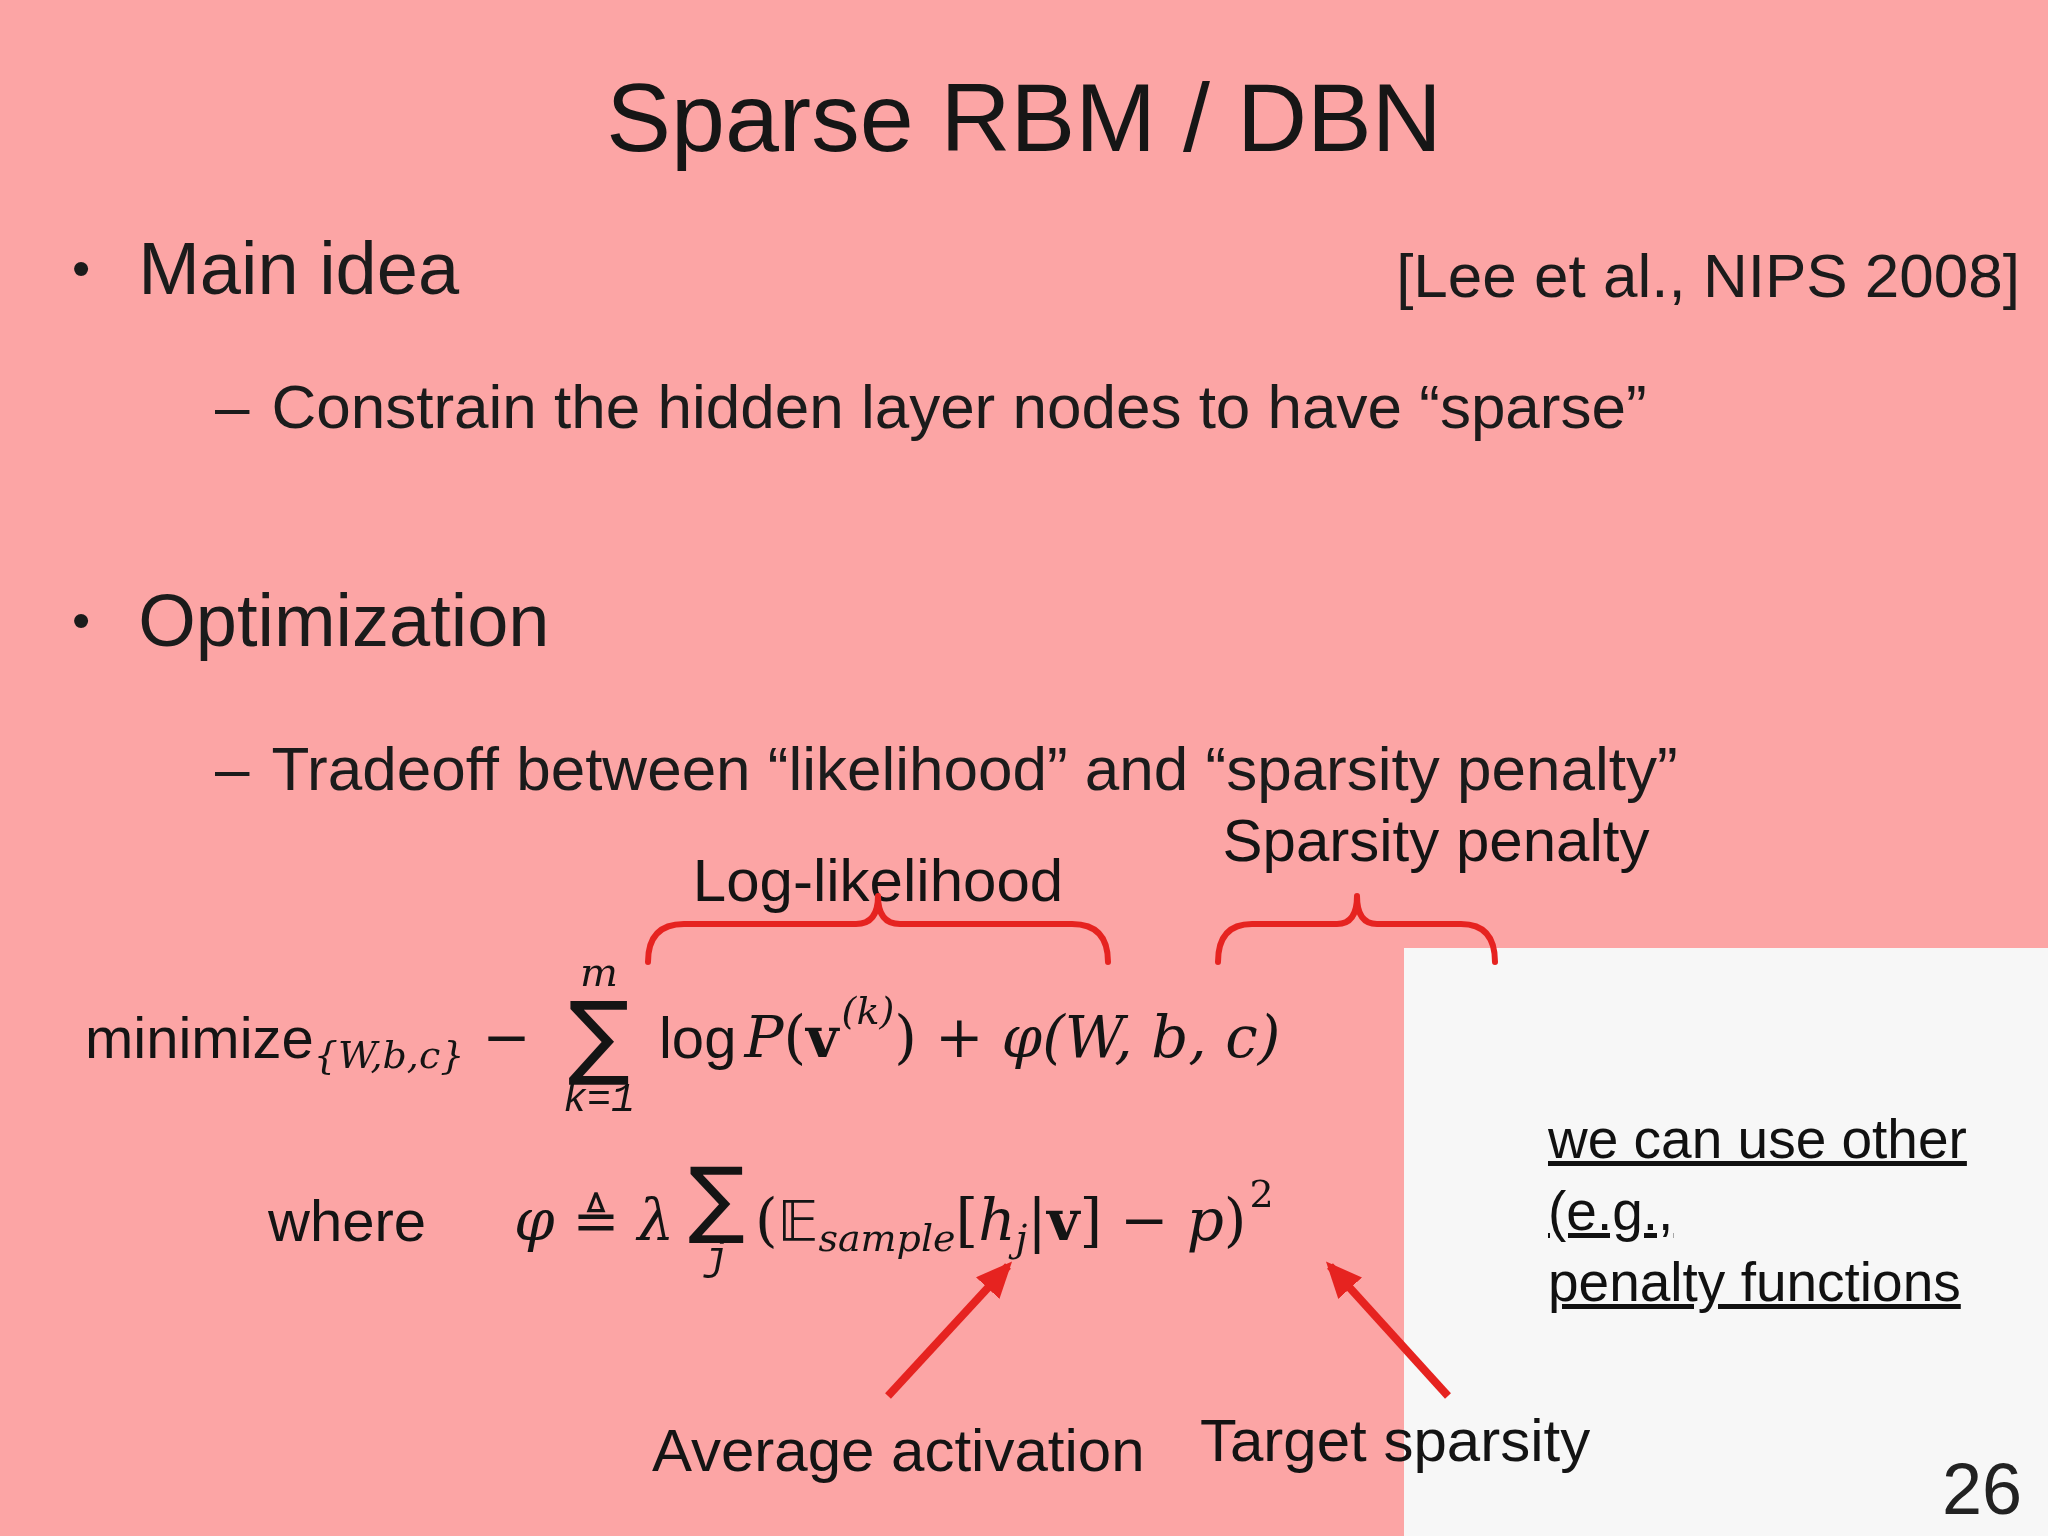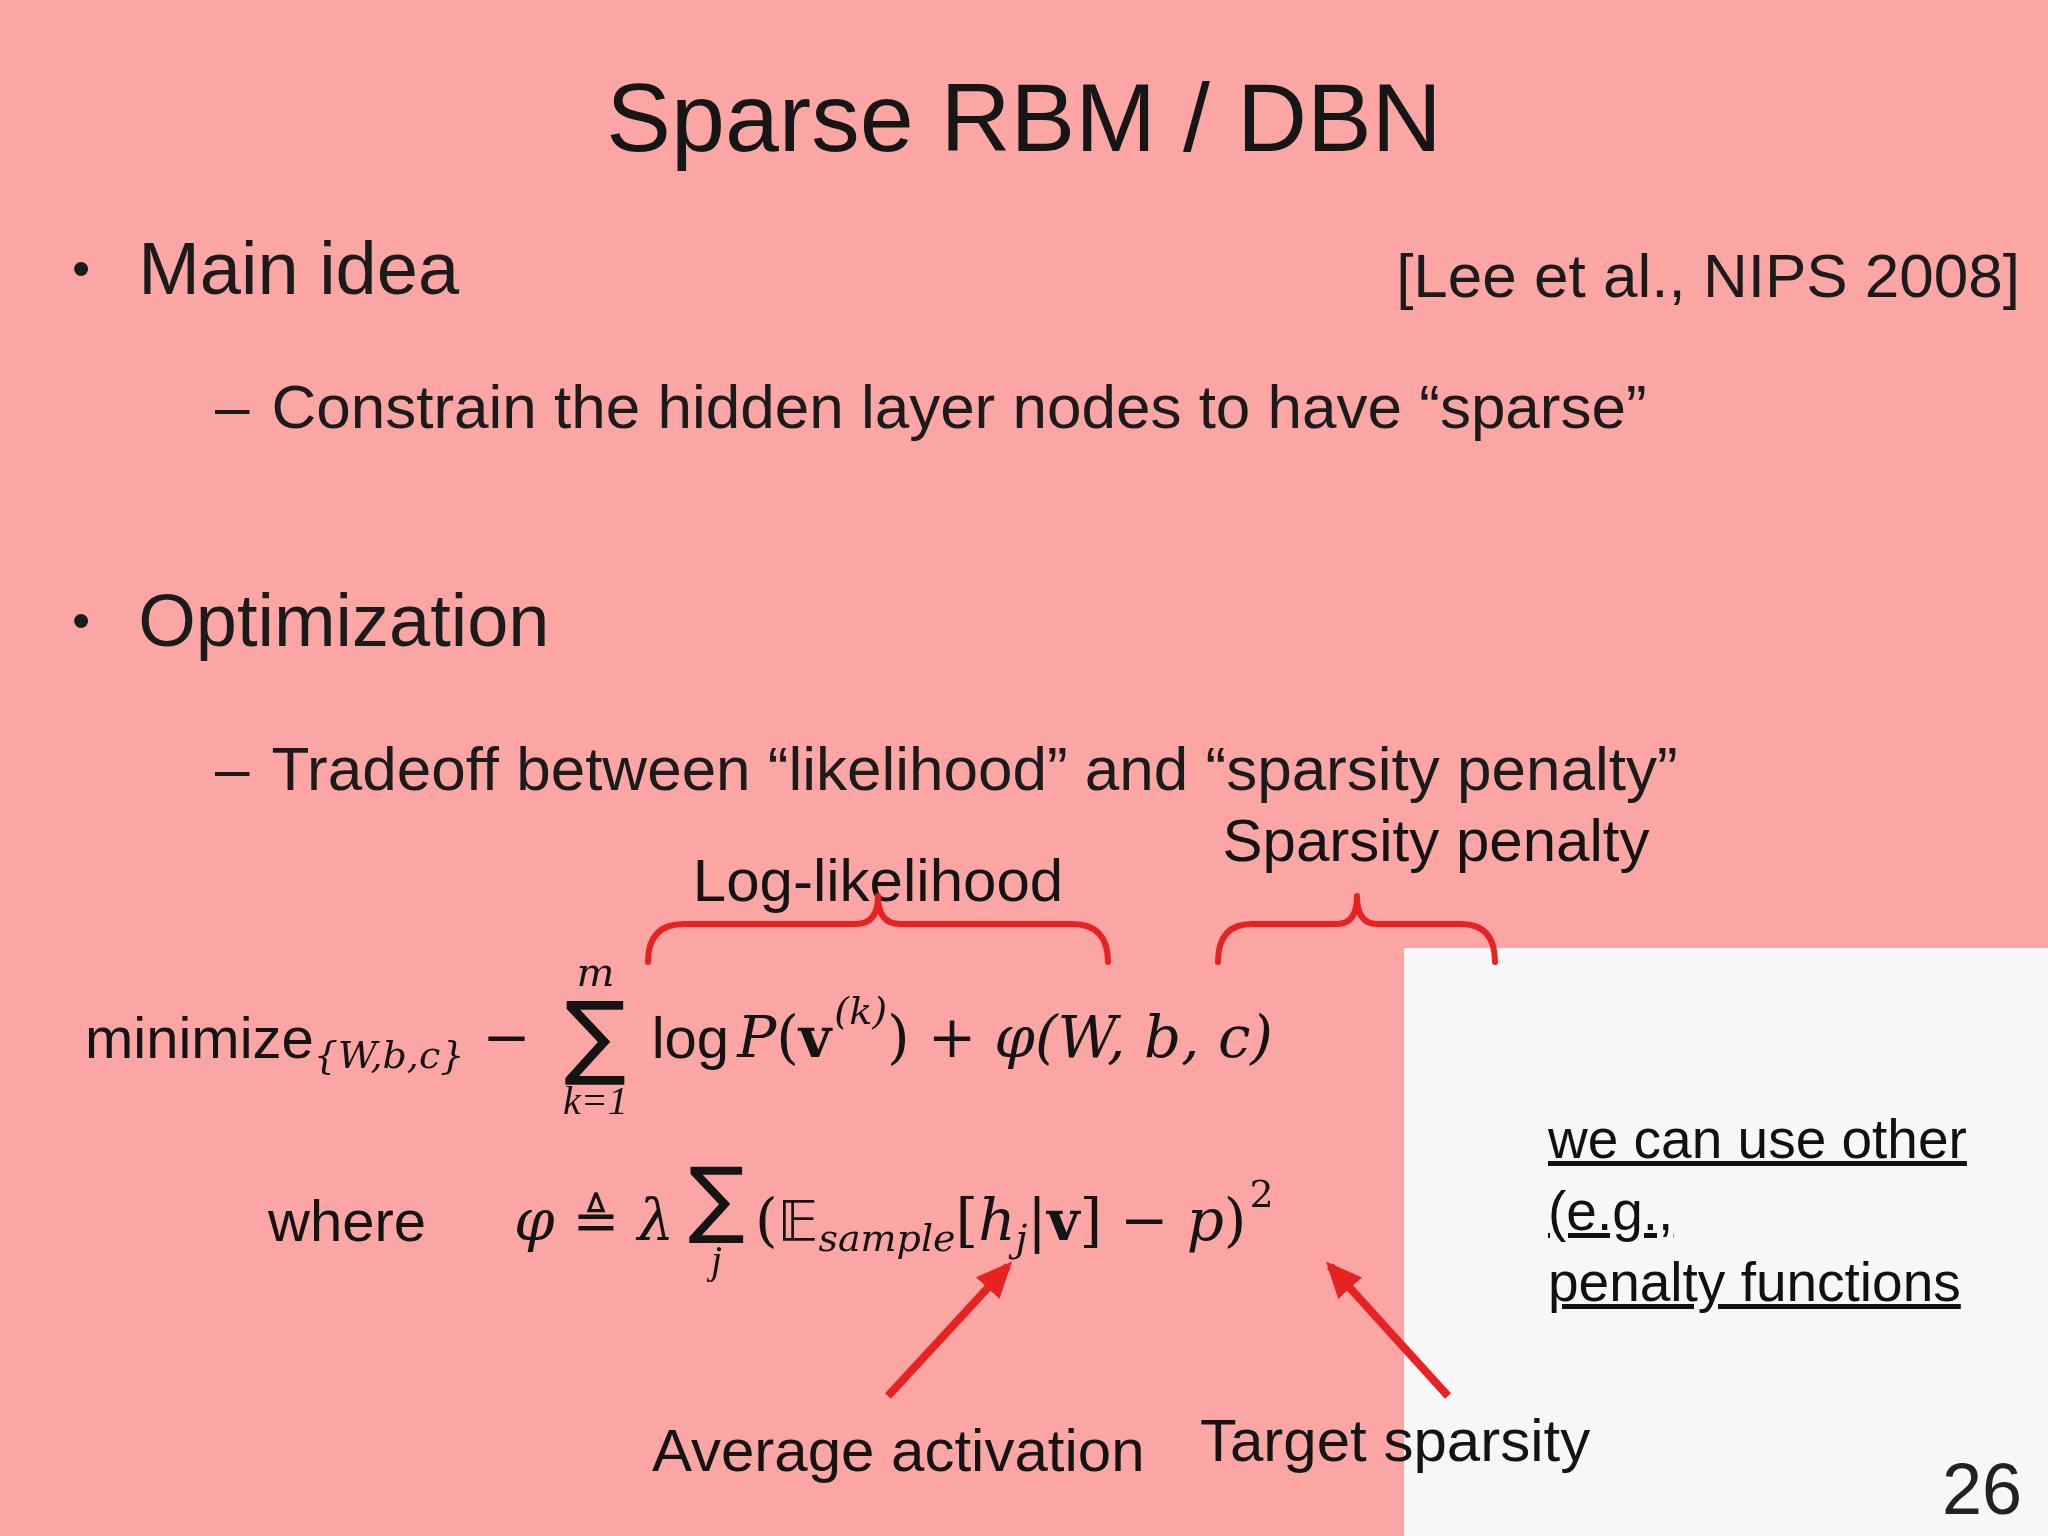--- a/index.html
+++ b/index.html
@@ -74,21 +74,21 @@
   .gap-s { margin-left: 8px; }
   .where-word { margin-right: 88px; }
 
   .sigma-block {
     display: inline-flex; flex-direction: column; align-items: center;
     margin: 0 10px 0 14px; line-height: 1;
   }
   .sigma-top { font-family: "DejaVu Serif", serif; font-style: italic; font-size: 40px; line-height: 1; }
   .sigma-sym { font-family: "DejaVu Sans", "DejaVu Serif", sans-serif; font-size: 92px; line-height: 0.95; }
   .sigma-sym-sm { font-family: "DejaVu Sans", "DejaVu Serif", sans-serif; font-size: 84px; line-height: 0.95; }
-  .sigma-bot { font-family: Liberation Serif, serif; font-style: italic; font-size: 40px; line-height: 1.05; }
+  .sigma-bot { font-family: Liberation Mono, monospace; font-style: italic; font-size: 40px; line-height: 1.05; }
 
   
   .overlay { position: absolute; left: 0; top: 0; z-index: 3; pointer-events: none; }
   .brace { stroke: var(--accent-red); stroke-width: 6; fill: none; stroke-linecap: round; stroke-linejoin: round; }
   .arrow { stroke: var(--accent-red); stroke-width: 8; }
   .arrowhead { fill: var(--accent-red); }
 </style>
 </head>
 <body>
 

